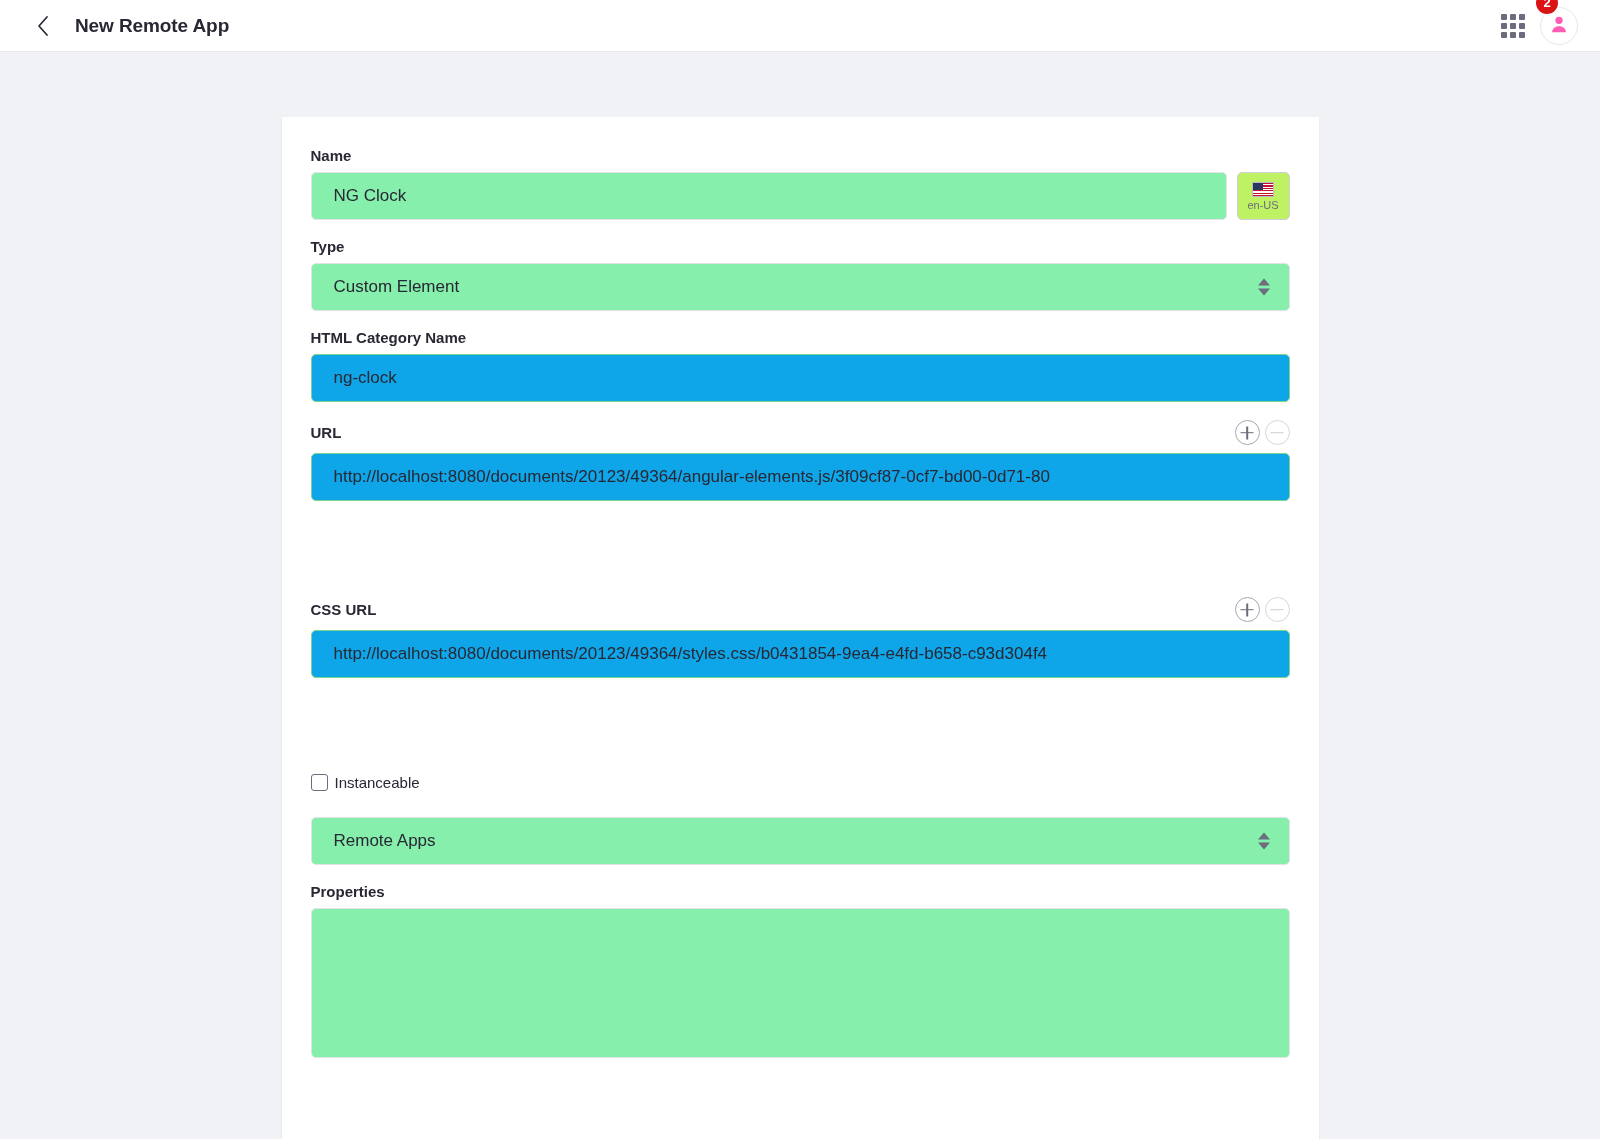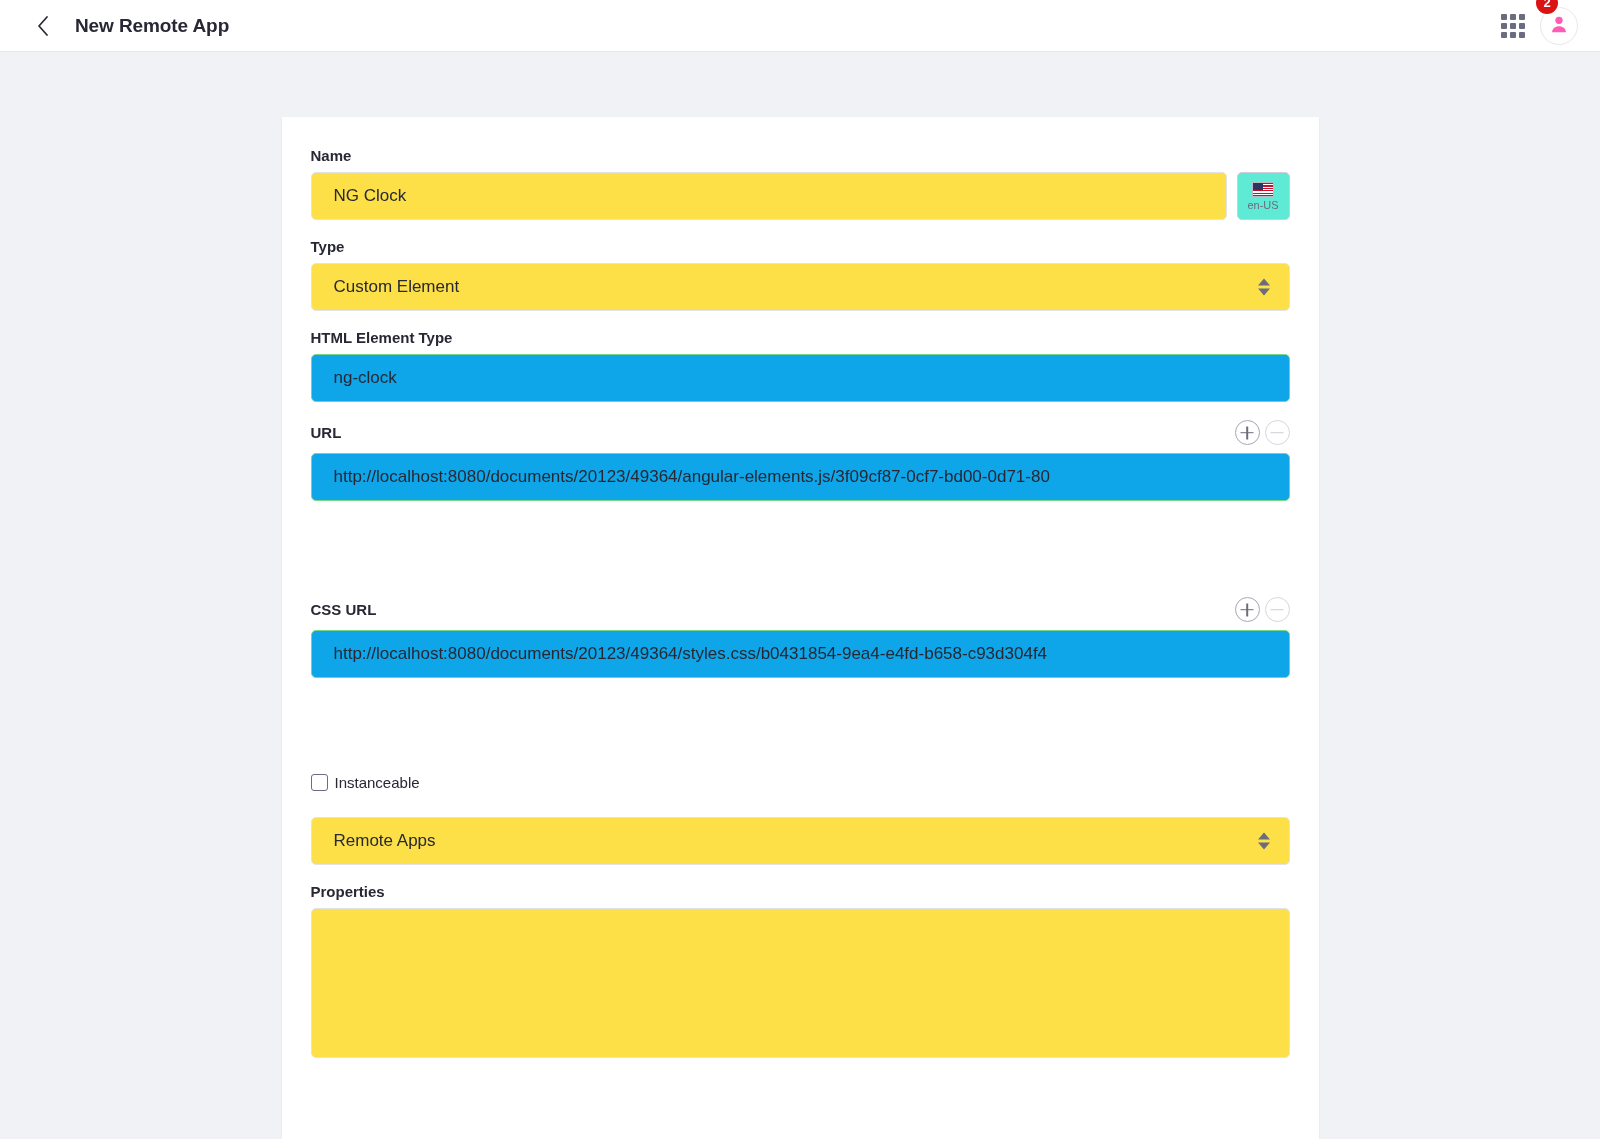--- a/index.html
+++ b/index.html
@@ -121,41 +121,41 @@
     justify-content: space-between;
     margin-bottom: 8px;
   }
   .label-row .field-label { margin-bottom: 0; }
 
   .ctrl {
     width: 100%;
     height: 48px;
     border-radius: 5px;
     border: 1px solid #e2e3e8;
-    background: #fde047;
+    background: #86efac;
     font-family: "Liberation Sans", sans-serif;
     font-size: 17px;
     color: #272833;
     padding: 0 22px;
     outline: none;
   }
   .ctrl.green {
     background: #0ea5e9;
     border: 1px solid #7ad68b;
   }
   .ctrl::placeholder { color: #a7a9bc; }
 
   
   .name-row { display: flex; align-items: stretch; gap: 10px; }
   .name-row .ctrl { flex: 1 1 auto; }
   .locale-btn {
     width: 53px;
     border: 1px solid #cdced9;
     border-radius: 5px;
-    background: #5eead4;
+    background: #bef264;
     display: flex;
     flex-direction: column;
     align-items: center;
     justify-content: center;
     gap: 3px;
     cursor: pointer;
     flex: 0 0 auto;
   }
   .flag {
     width: 22px; height: 15px;
@@ -320,21 +320,21 @@
       <div class="select-wrap">
         <input class="ctrl" type="text" readonly="" value="Custom Element" style="">
         <span class="sort-arrows">
           <span class="tri-up"></span>
             <span class="tri-dn"></span>
         </span>
       </div>
     </div>
 
     <div class="field">
-      <label class="field-label">HTML Element Type</label>
+      <label class="field-label">HTML Category Name</label>
       <input class="ctrl green" type="text" value="ng-clock" style="">
     </div>
 
     <div class="field">
       <div class="label-row">
         <label class="field-label">URL</label>
         <div class="pm-group">
           <button class="pm-btn plus"></button>
           <button class="pm-btn disabled"></button>
         </div>

